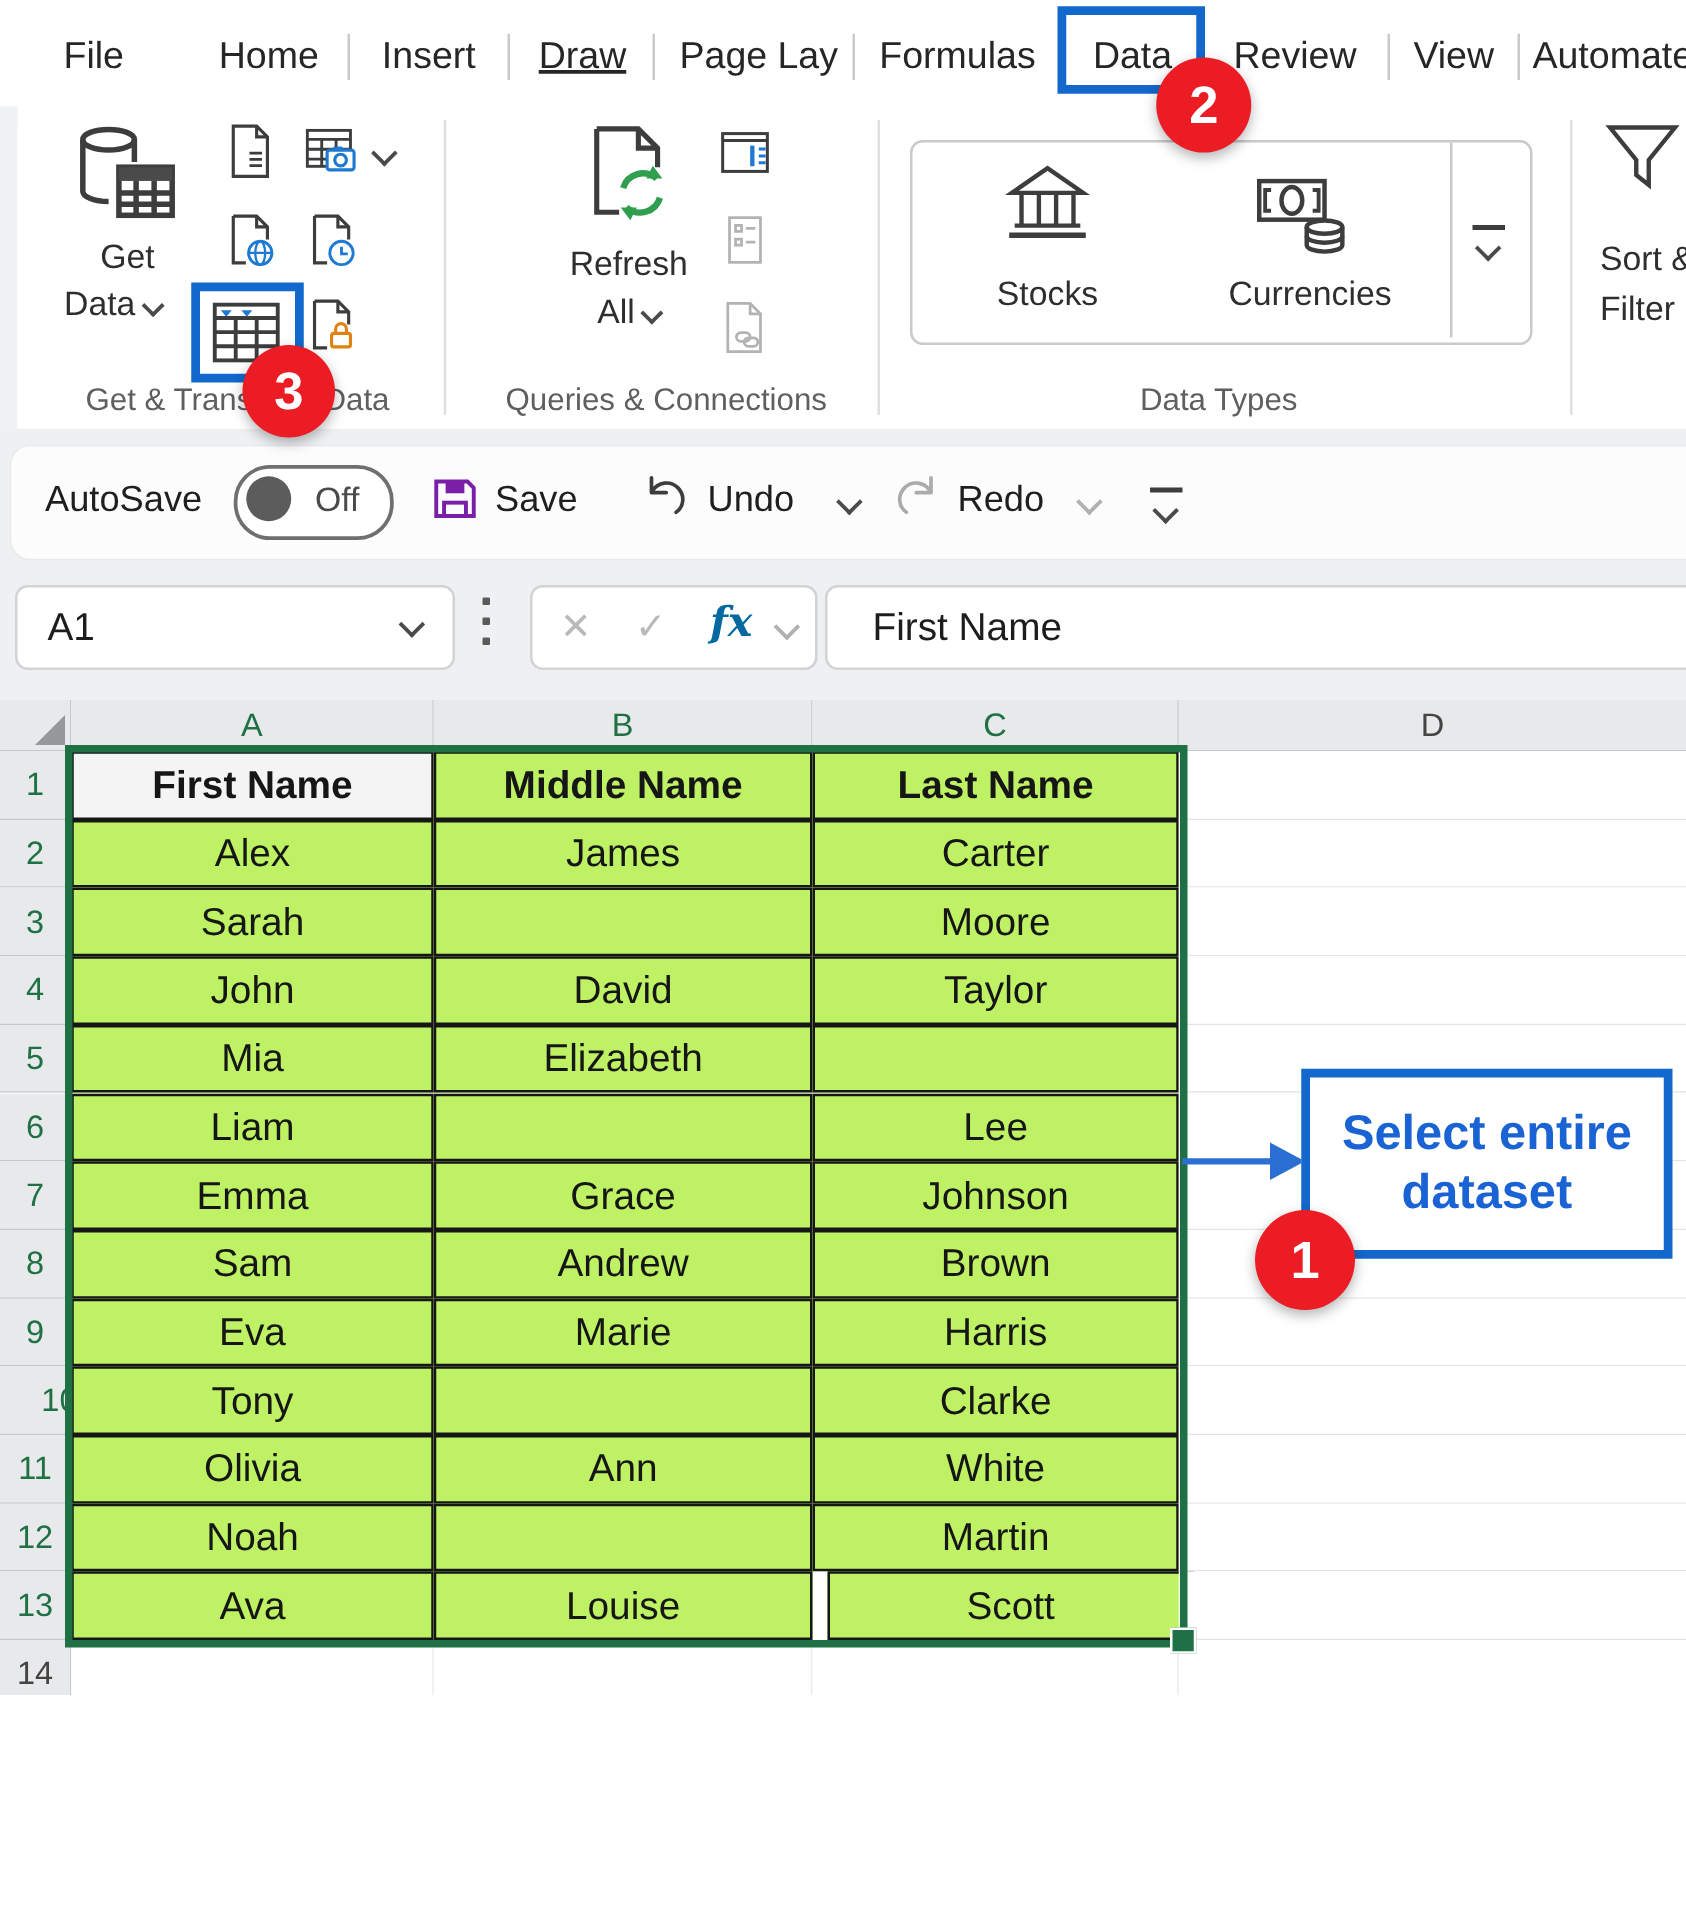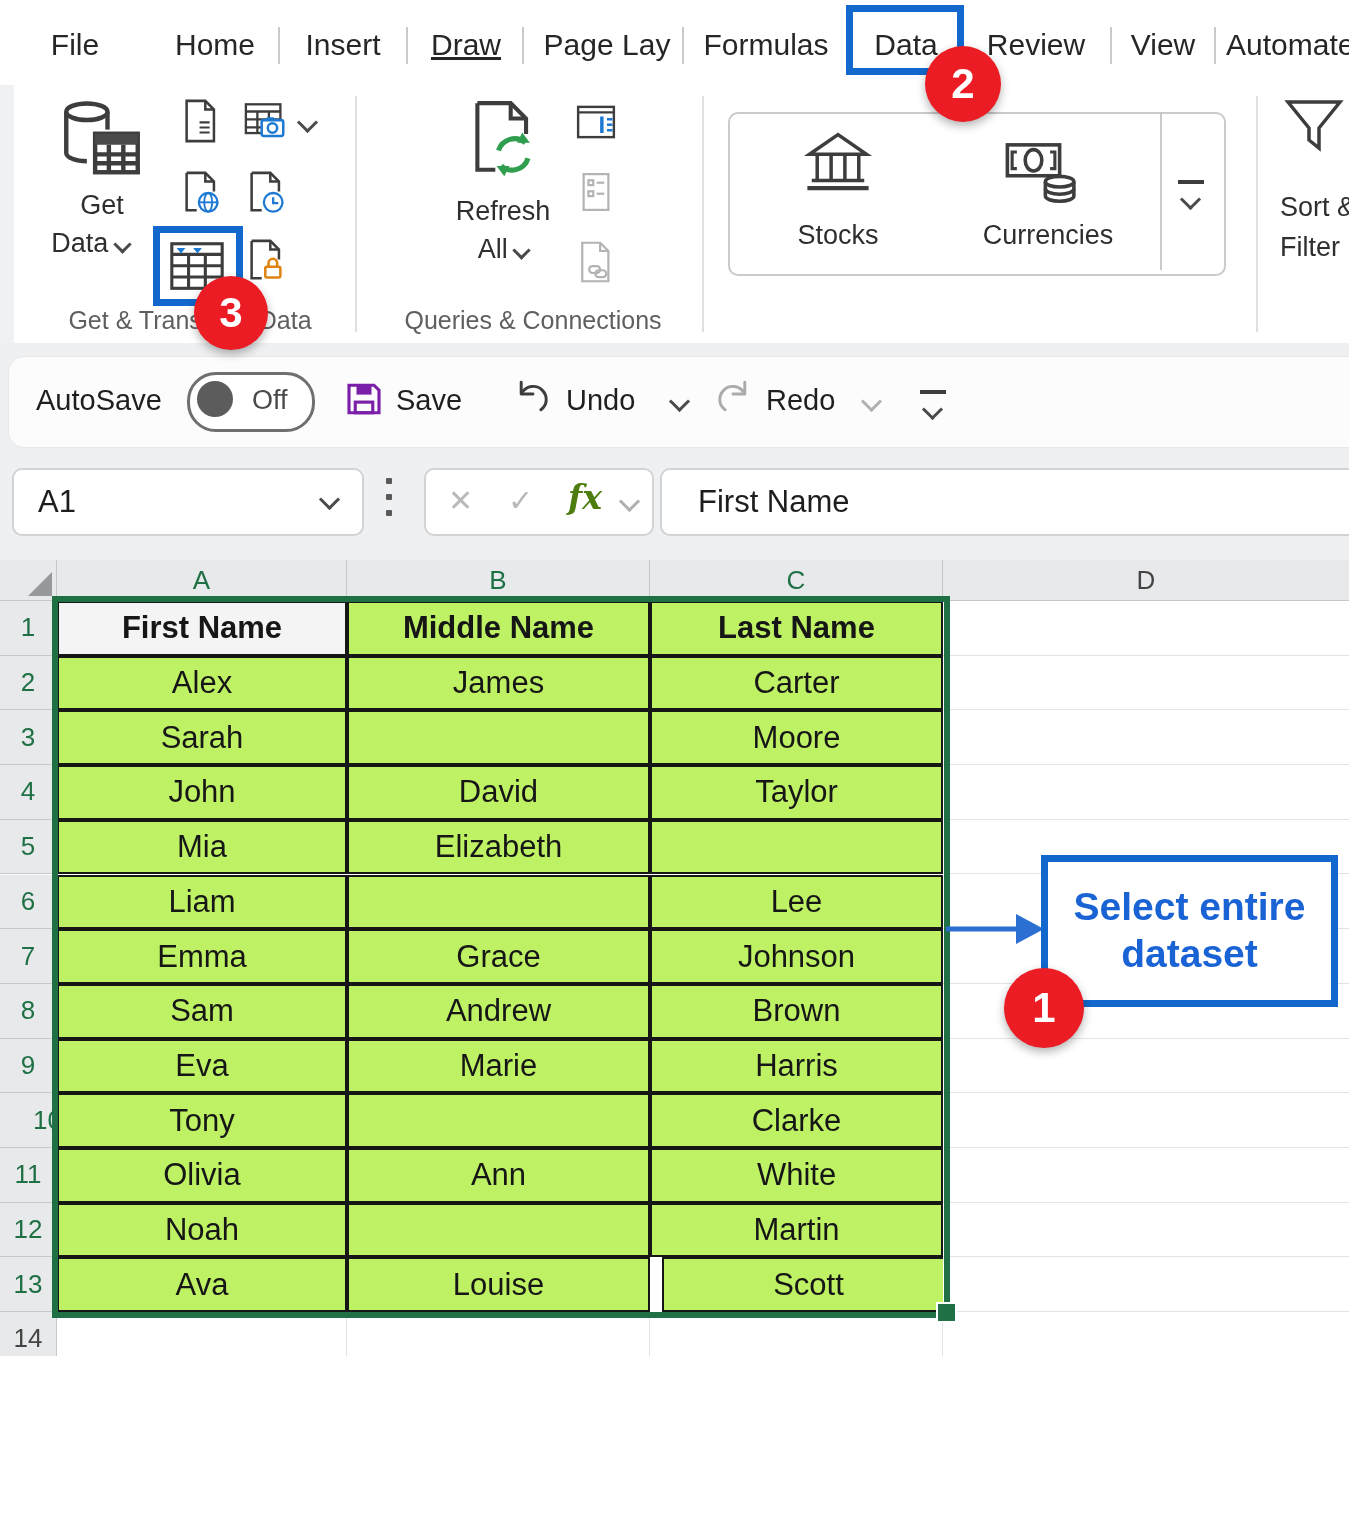--- a/index.html
+++ b/index.html
@@ -33,21 +33,21 @@
            border:1px solid #e7e8ea;border-radius:16px 0 0 16px;}
   .qlabel{position:absolute;top:384px;font-size:29px;color:#1f1f1f;white-space:nowrap;}
   .toggle{position:absolute;left:187px;top:372px;width:122px;height:54px;border:3px solid #6f6f6f;
           border-radius:29px;background:#fff;}
   .knob{position:absolute;left:7px;top:6px;width:36px;height:36px;border-radius:50%;background:#5c5c5c;}
   .offtxt{position:absolute;left:62px;top:10px;font-size:27px;color:#4a4a4a;}
   .fbox{position:absolute;top:468px;height:64px;background:#fff;border:2px solid #d2d3d5;border-radius:10px;}
   .ftext{position:absolute;top:482px;font-size:31px;color:#1d1d1d;white-space:nowrap;}
   .dotcol{position:absolute;left:386px;top:478px;width:6px;}
   .dotcol div{width:6px;height:6px;background:#5a5a5a;border-radius:1px;margin-bottom:10px;}
-  .fxglyph{font-family:"DejaVu Serif",serif;font-style:italic;font-weight:700;font-size:33px;color:#4d7c0f;}
+  .fxglyph{font-family:"DejaVu Serif",serif;font-style:italic;font-weight:700;font-size:33px;color:#0369a1;}
   .grayglyph{font-size:30px;color:#b9b9b9;}
   
   .colhdr,.rowhdr,.corner{position:absolute;background:#e8e9ea;display:flex;align-items:center;
       justify-content:center;font-size:26px;color:#444;box-sizing:border-box;
       border-right:1px solid #c6c9cb;border-bottom:1px solid #c6c9cb;}
   .colhdr.sel,.rowhdr.sel{color:#1f7145;}
   .cell{position:absolute;background:#fff;box-sizing:border-box;border-right:1px solid #e1e3e5;
       border-bottom:1px solid #e1e3e5;display:flex;align-items:center;justify-content:center;
       font-size:31px;color:#161616;}
   .tcell{background:#bef264;border:2px solid #161616;}
@@ -267,20 +267,21 @@
         <path d="M34 47v6c0 2.5 5.4 4.5 12 4.5s12-2 12-4.5v-6"></path>
         <ellipse cx="46" cy="41" rx="12" ry="4.5" fill="#fff"></ellipse>
       </svg>
     </span>
   </div>
   <div class="btnlabel" style="left:963px;top:220px;width:170px">Currencies</div>
   <div class="overflowicon" style="left:1178px;top:180px;position:absolute">
     <div class="bar"></div>
     <span class="chv c"></span>
   </div>
+  <div class="glabel" style="left:810px;width:330px">Data Types</div>
 
   <div class="gdiv" style="left:1256px"></div>
 
   <div class="abs" style="left:1282px;top:96px">
     <span>
       <svg width="64" height="64" viewBox="0 0 64 64" fill="none" stroke="#3d3d3d" stroke-width="3.5">
         <path d="M6 6h52L37 32v20l-10-8V32z"></path>
       </svg>
     </span>
   </div>

